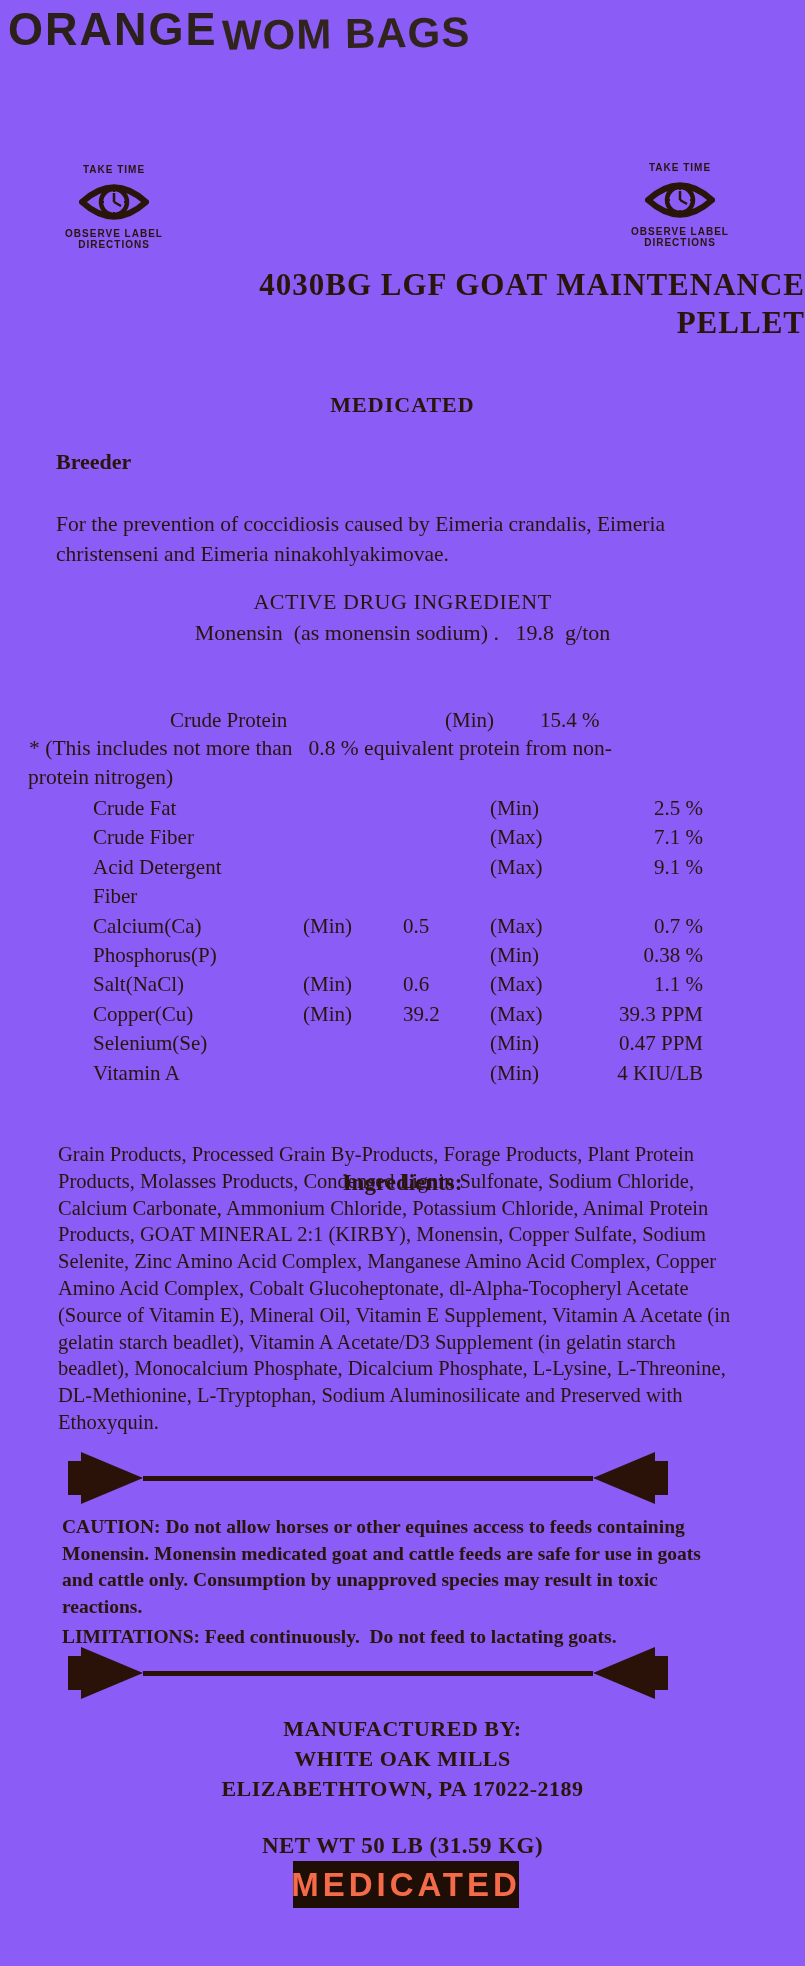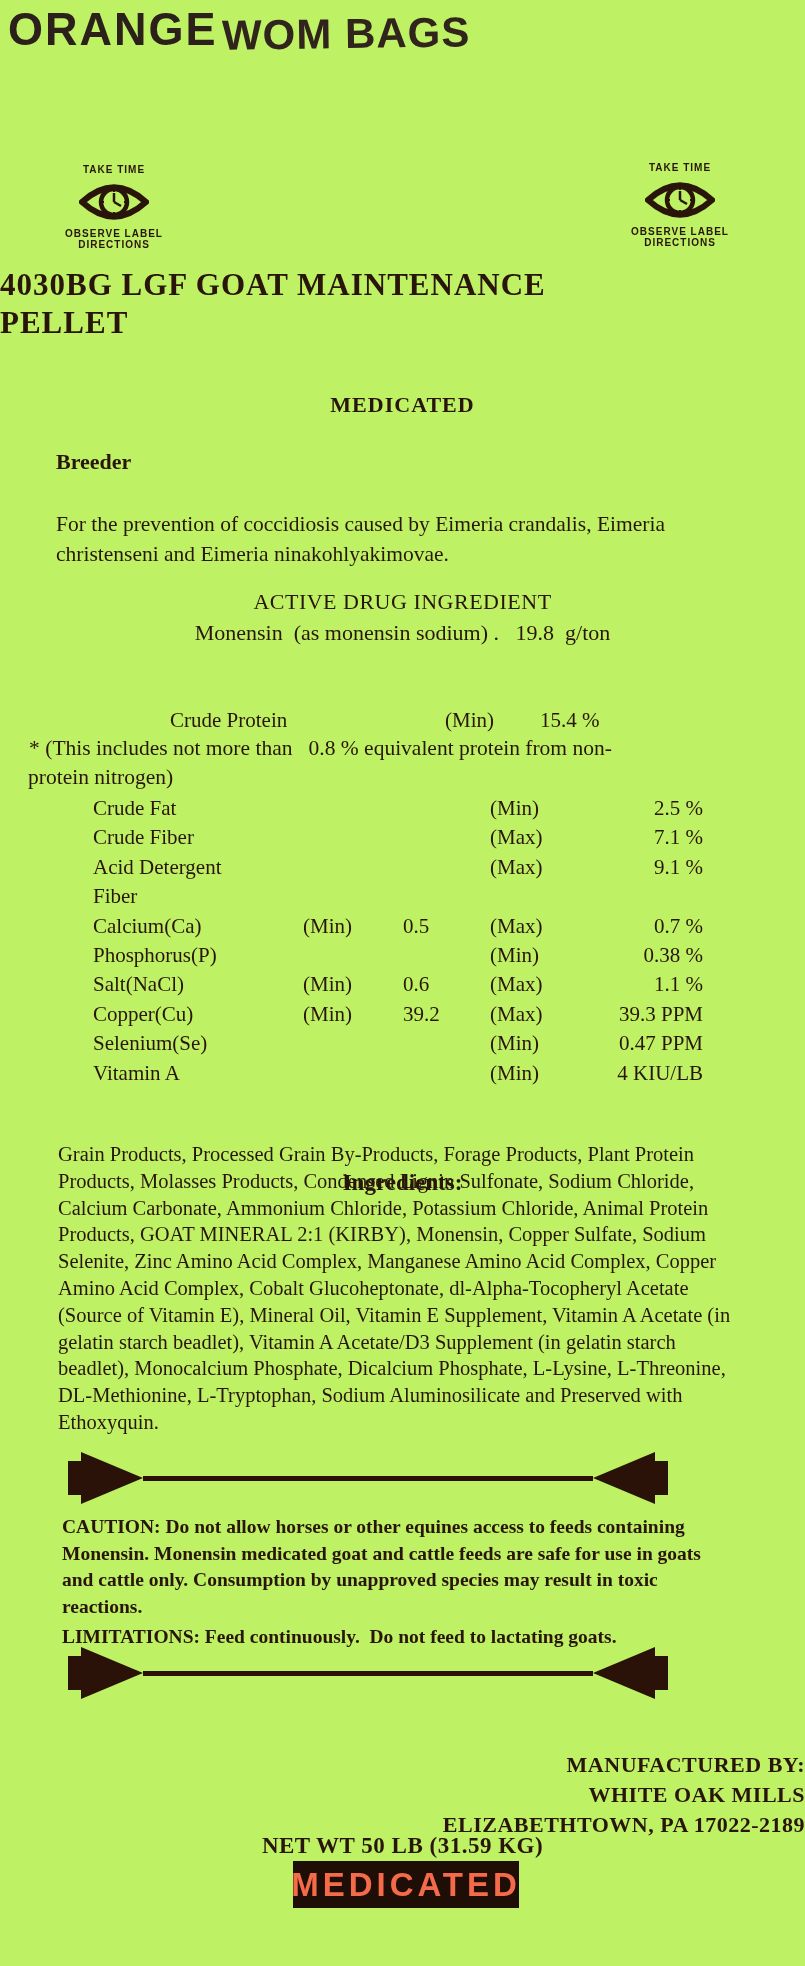--- a/index.html
+++ b/index.html
@@ -1,19 +1,19 @@
 <!DOCTYPE html>
 <html><head>
 <meta charset="utf-8">
 <style>
   html,body{margin:0;padding:0;background:#7a7a7a;}
   .label{
     position:relative;
     width:805px;height:1966px;
-    background:#bef264;
+    background:#8b5cf6;
     color:#2a150b;
     font-family:"Liberation Serif","DejaVu Serif",serif;
     overflow:hidden;
     margin:0 auto;
   }
   .abs{position:absolute;}
   
   .brand-left{
     top:4px;left:8px;
     font-family:"Liberation Sans","DejaVu Sans",sans-serif;
@@ -30,21 +30,21 @@
   .logo{width:100px;text-align:center;color:#2a150b;}
   .logo-left{top:164px;left:64px;}
   .logo-right{top:162px;left:630px;}
   .logo .small{
     font-family:"Liberation Sans","DejaVu Sans",sans-serif;
     font-weight:bold;font-size:10px;letter-spacing:1px;line-height:11px;
   }
   .logo svg{display:block;margin:3px auto 2px auto;}
   
   .title{
-    top:266px;left:0;width:805px;text-align:left;
+    top:266px;left:0;width:805px;text-align:right;
     font-weight:bold;font-size:31px;line-height:38px;letter-spacing:1px;
   }
   .medicated-top{
     top:392px;left:0;width:805px;text-align:center;
     font-weight:bold;font-size:22px;letter-spacing:1px;
   }
   .breeder{top:449px;left:56px;font-weight:bold;font-size:22px;}
   .purpose{
     top:509px;left:56px;width:645px;
     font-size:21.5px;line-height:30px;
@@ -71,21 +71,21 @@
   .divider1{top:1450px;}
   .divider2{top:1645px;}
   .arr-tab{width:13px;height:34px;background:#2a1208;}
   .arr-left{width:0;height:0;border-top:26px solid transparent;border-bottom:26px solid transparent;border-left:62px solid #2a1208;}
   .arr-right{width:0;height:0;border-top:26px solid transparent;border-bottom:26px solid transparent;border-right:62px solid #2a1208;}
   .arr-line{flex:1;height:5px;background:#2a1208;}
   
   .caution{top:1510px;left:58px;width:668px;font-weight:bold;font-size:19.5px;line-height:26.5px;}
   .caution p{margin:4px;white-space:pre-wrap;}
   
-  .mfg{top:1714px;left:0;width:805px;text-align:right;font-weight:bold;font-size:22px;line-height:30px;letter-spacing:0.5px;margin-top:36px;}
+  .mfg{top:1714px;left:0;width:805px;text-align:center;font-weight:bold;font-size:22px;line-height:30px;letter-spacing:0.5px;}
   .netwt{top:1833px;left:0;width:805px;text-align:center;font-weight:bold;font-size:23px;letter-spacing:0.5px;}
   .med-badge{
     top:1861px;left:293px;width:226px;height:47px;
     background:#1f0e06;color:#f46b49;
     font-family:"Liberation Sans","DejaVu Sans",sans-serif;
     font-weight:bold;font-size:33px;letter-spacing:4px;
     display:flex;align-items:center;justify-content:center;
   }
 </style>
 </head>

